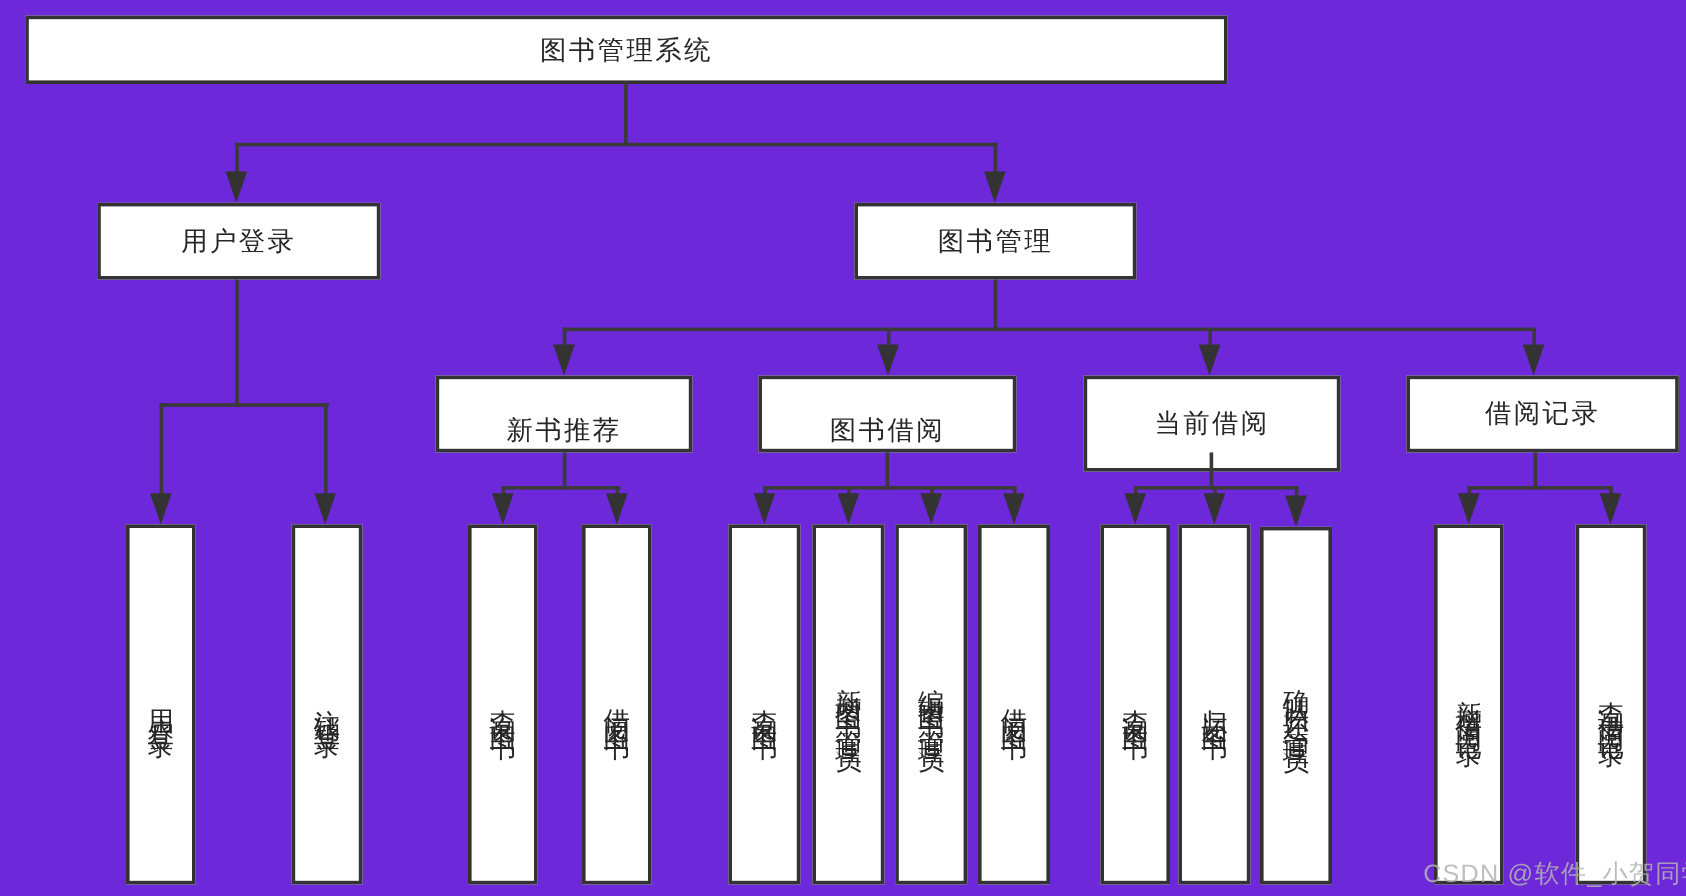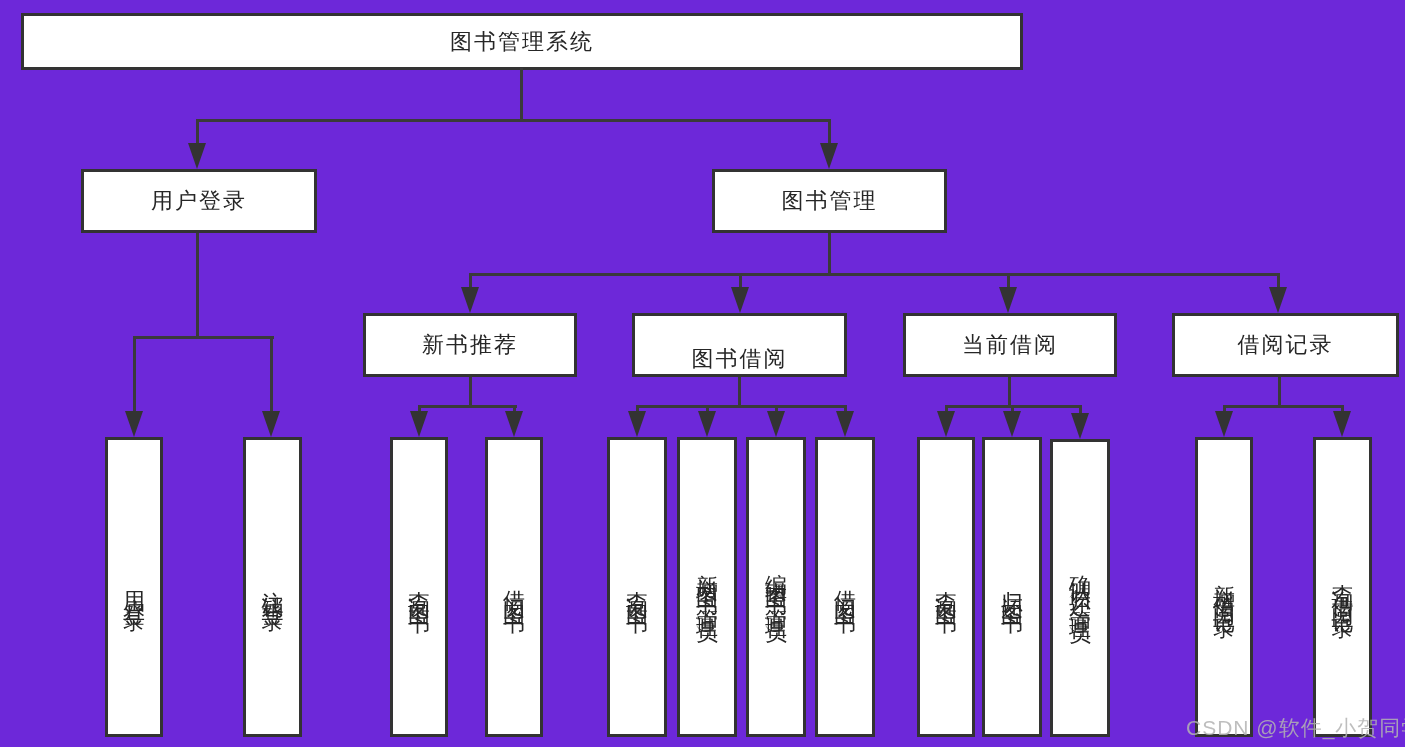--- a/index.html
+++ b/index.html
@@ -79,29 +79,29 @@
   </div>
 
   <div class="box h" style="left:81px; top:169px; width:236px; height:64px;">
     <span>用户登录</span>
   </div>
 
   <div class="box h" style="left:712px; top:169px; width:235px; height:64px;">
     <span>图书管理</span>
   </div>
 
-  <div class="box h" style="left:363px; top:313px; width:214px; height:64px;">
+  <div class="box h" style="left:363px; top:313px; width:214px; height:64px;align-items:flex-end;">
     <span>新书推荐</span>
   </div>
 
   <div class="box h" style="left:632px; top:313px; width:215px; height:64px;align-items:flex-end;">
     <span>图书借阅</span>
   </div>
 
-  <div class="box h" style="left:903px; top:313px; width:214px; height:64px;">
+  <div class="box h" style="left:903px; top:313px; width:214px; height:80px;">
     <span>当前借阅</span>
   </div>
 
   <div class="box h" style="left:1172px; top:313px; width:227px; height:64px;">
     <span>借阅记录</span>
   </div>
 
   <div class="box v" style="left:105px; top:437px; width:58px; height:300px;">
     <span>用户登录</span>
   </div>

